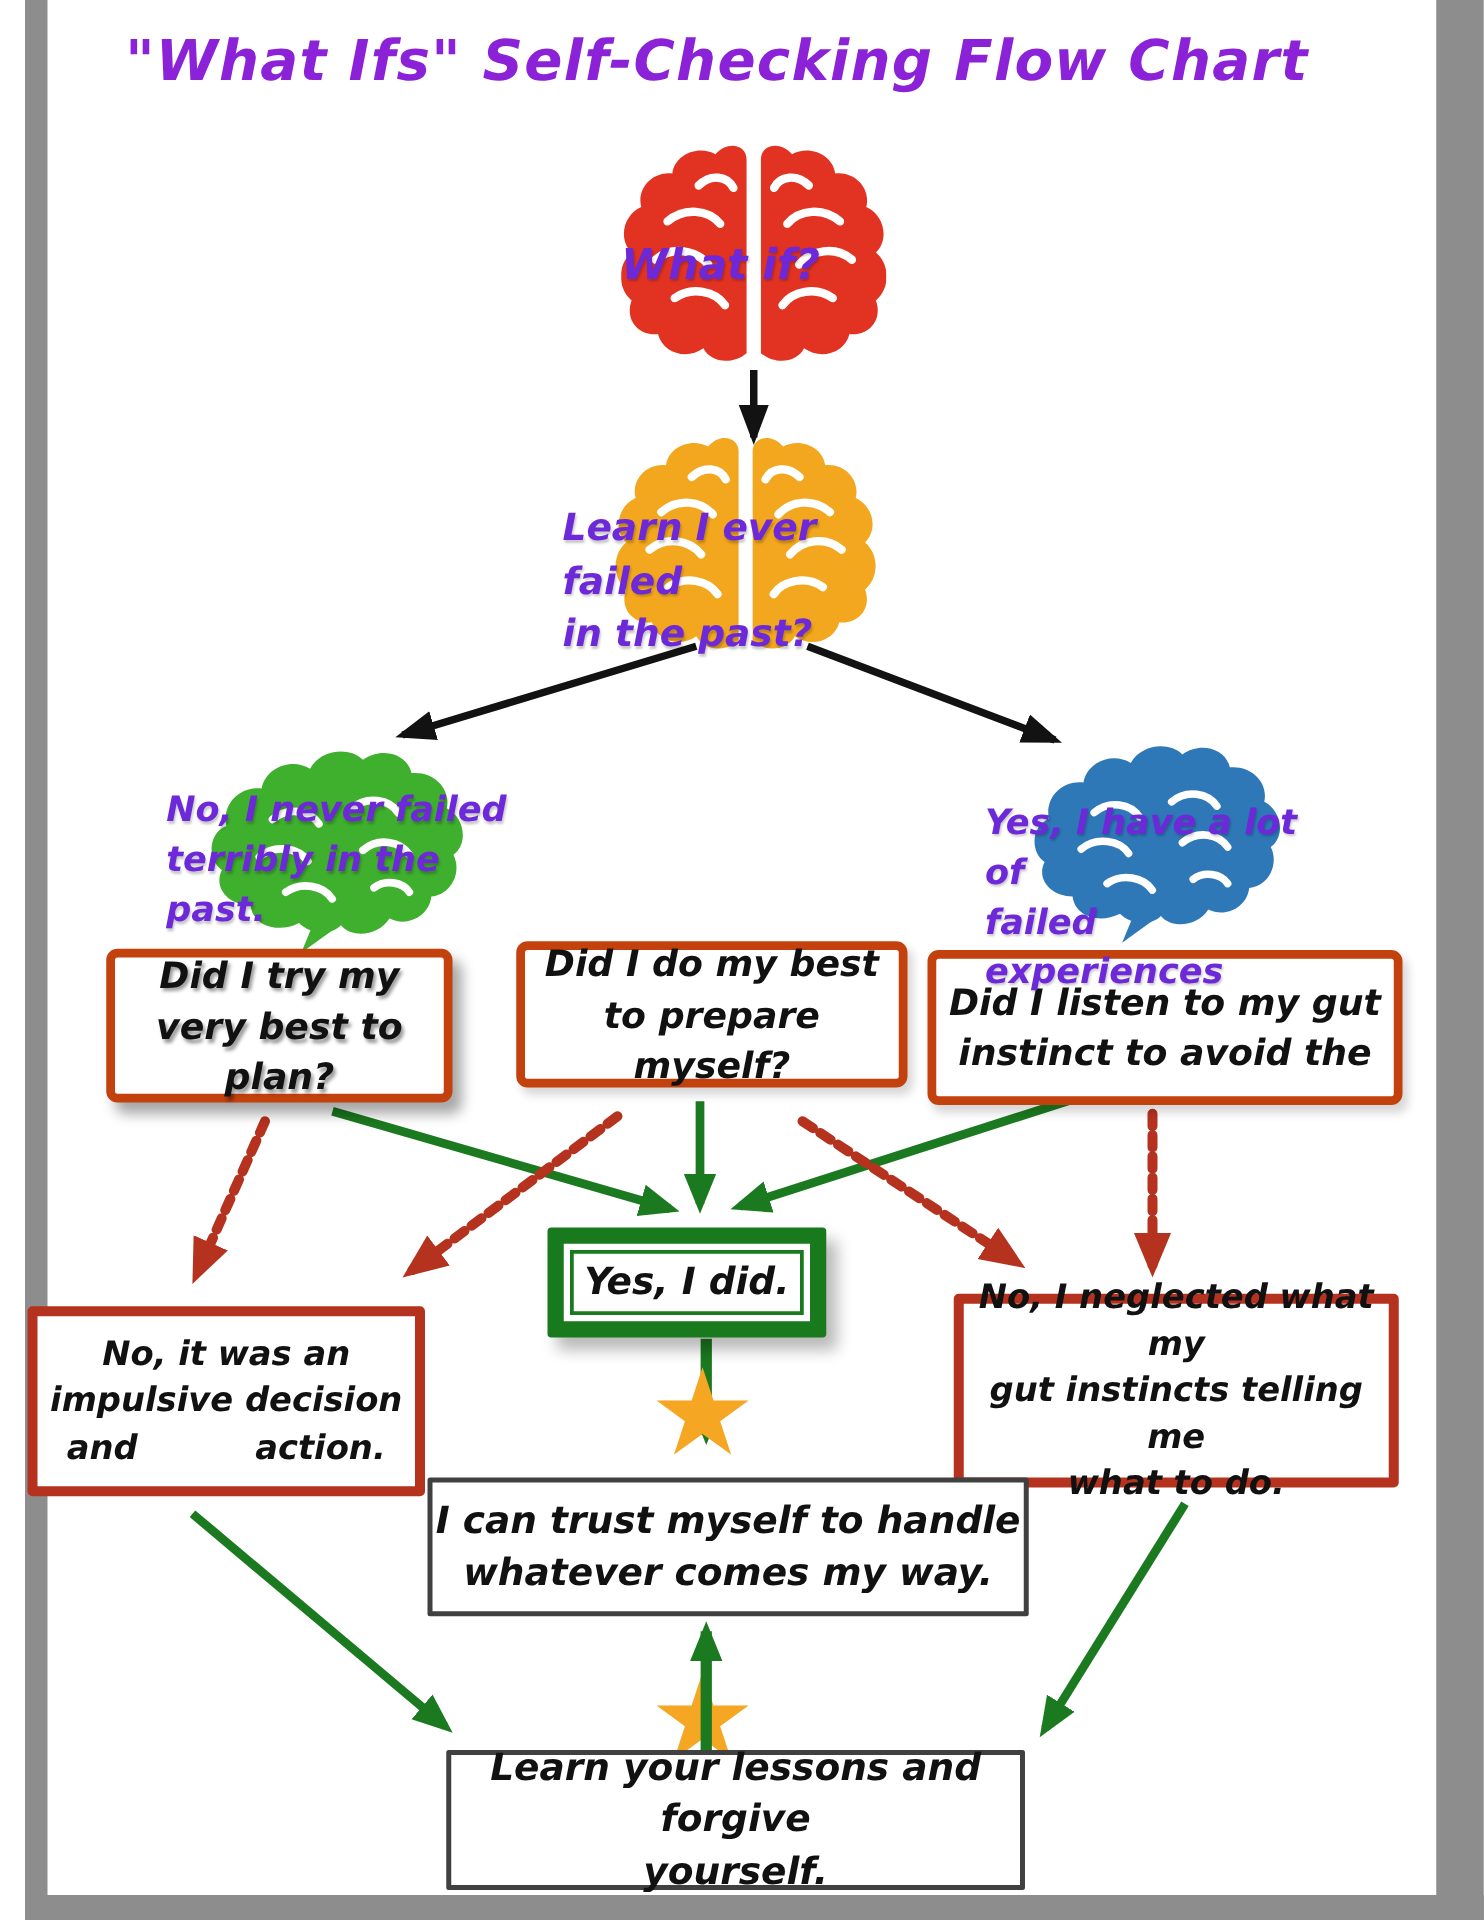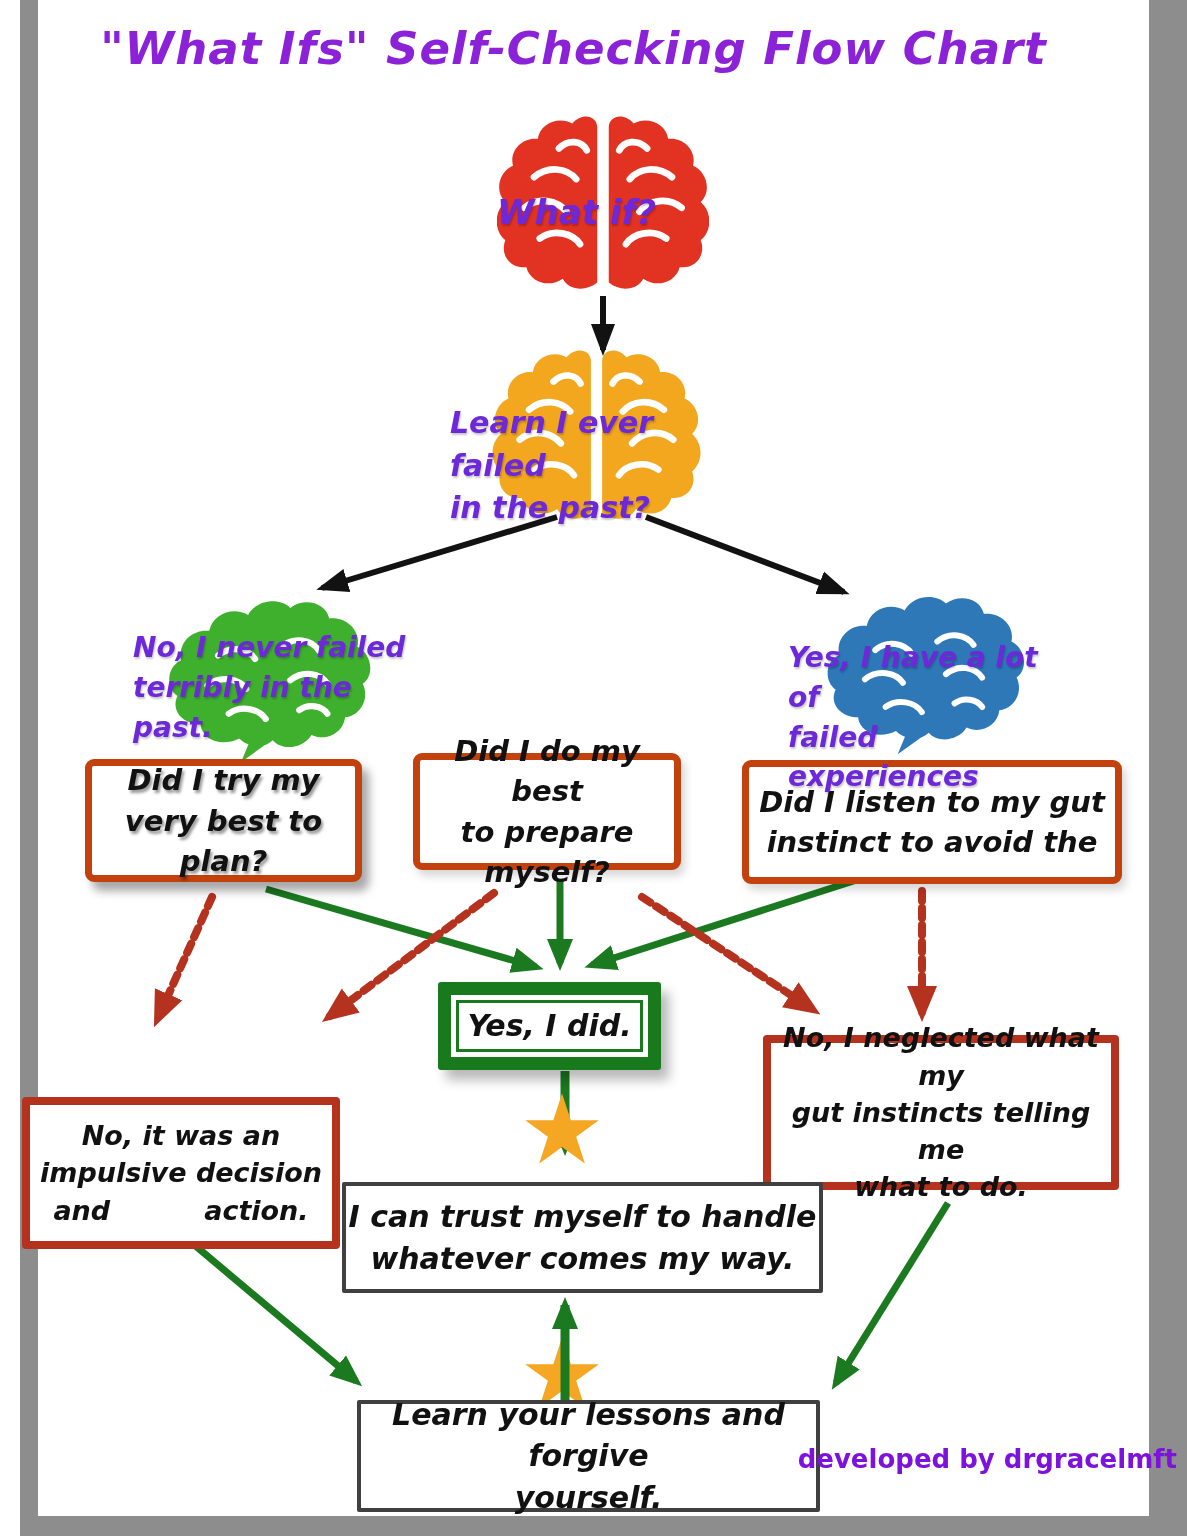--- a/index.html
+++ b/index.html
@@ -148,34 +148,34 @@
     <use href="#brain-side" fill="#2e78b8"></use>
     </svg>
 </div>
 <div class="brain-text" style="left:788px;top:638px;width:285px">Yes, I have a lot of
 failed experiences</div>
 
 <div class="node orange-box shadow-strong" style="left:85px;top:759px;width:277px;height:123px">
   <div class="node-text txt-shadow" style="font-size:29px">Did I try my
 very best to plan?</div>
 </div>
-<div class="node orange-box shadow-soft" style="left:413px;top:753px;width:268px;height:117px">
+<div class="node orange-box shadow-soft" style="left:413px;top:753px;width:313px;height:117px">
   <div class="node-text" style="font-size:29px">Did I do my best
 to prepare myself?</div>
 </div>
 <div class="node orange-box shadow-soft" style="left:742px;top:760px;width:380px;height:124px">
   <div class="node-text" style="font-size:29px">Did I listen to my gut
 instinct to avoid the</div>
 </div>
 
 <div class="node yes-box" style="left:438px;top:982px;width:223px;height:88px">
   <div class="node-text" style="font-size:30px">Yes, I did.</div>
 </div>
 
-<div class="node red-box" style="left:22px;top:1097px;width:318px;height:152px">
+<div class="node red-box" style="left:22px;top:1045px;width:318px;height:152px">
   <div class="node-text">No, it was an
 impulsive decision
 and&nbsp;&nbsp;&nbsp;&nbsp;&nbsp;&nbsp;&nbsp;&nbsp;&nbsp;&nbsp;action.</div>
 </div>
 <div class="node red-box" style="left:763px;top:1035px;width:356px;height:155px">
   <div class="node-text">No, I neglected what my
 gut instincts telling me
 what to do.</div>
 </div>
 
@@ -186,14 +186,13 @@
   <div class="node-text" style="font-size:30px">I can trust myself to handle
 whatever comes my way.</div>
 </div>
 
 <div class="node green-box" style="left:357px;top:1400px;width:463px;height:112px">
   <div class="node-text" style="font-size:30px">Learn your lessons and forgive
 yourself.</div>
 </div>
 
 <div class="footer">
-  <div>developed by drgracelmft</div>
 </div>
 
 </body></html>

